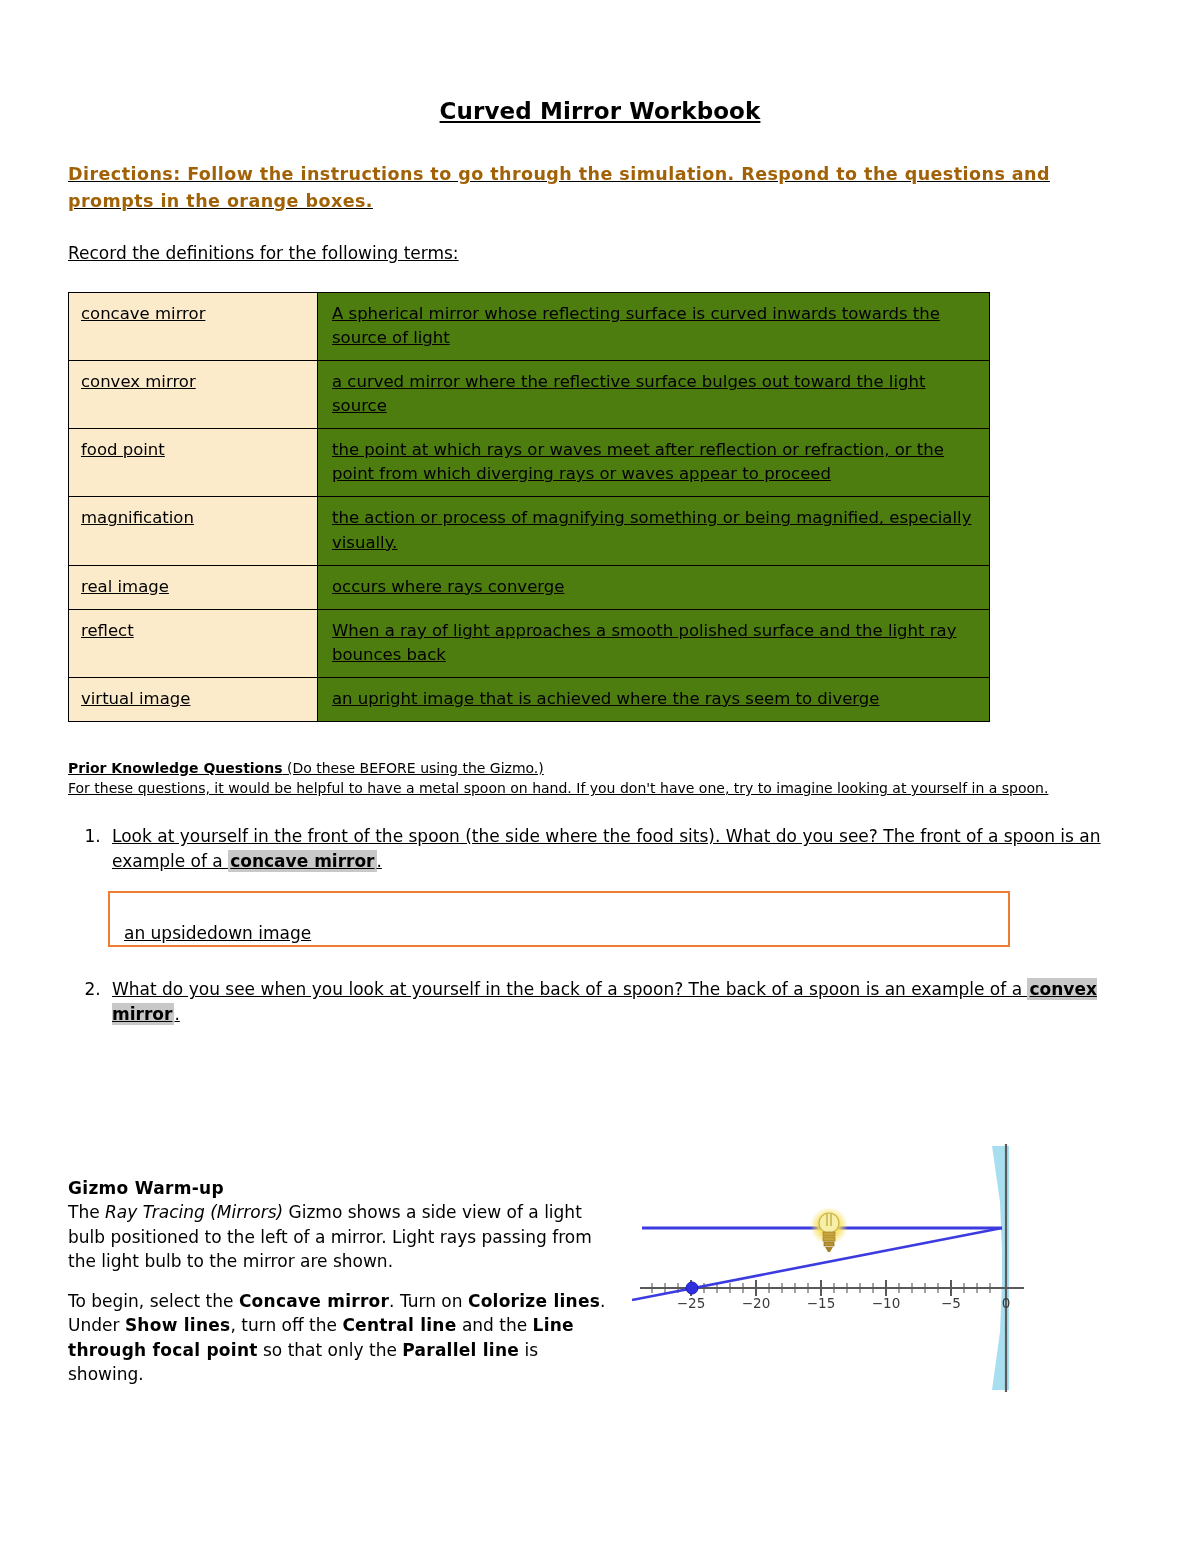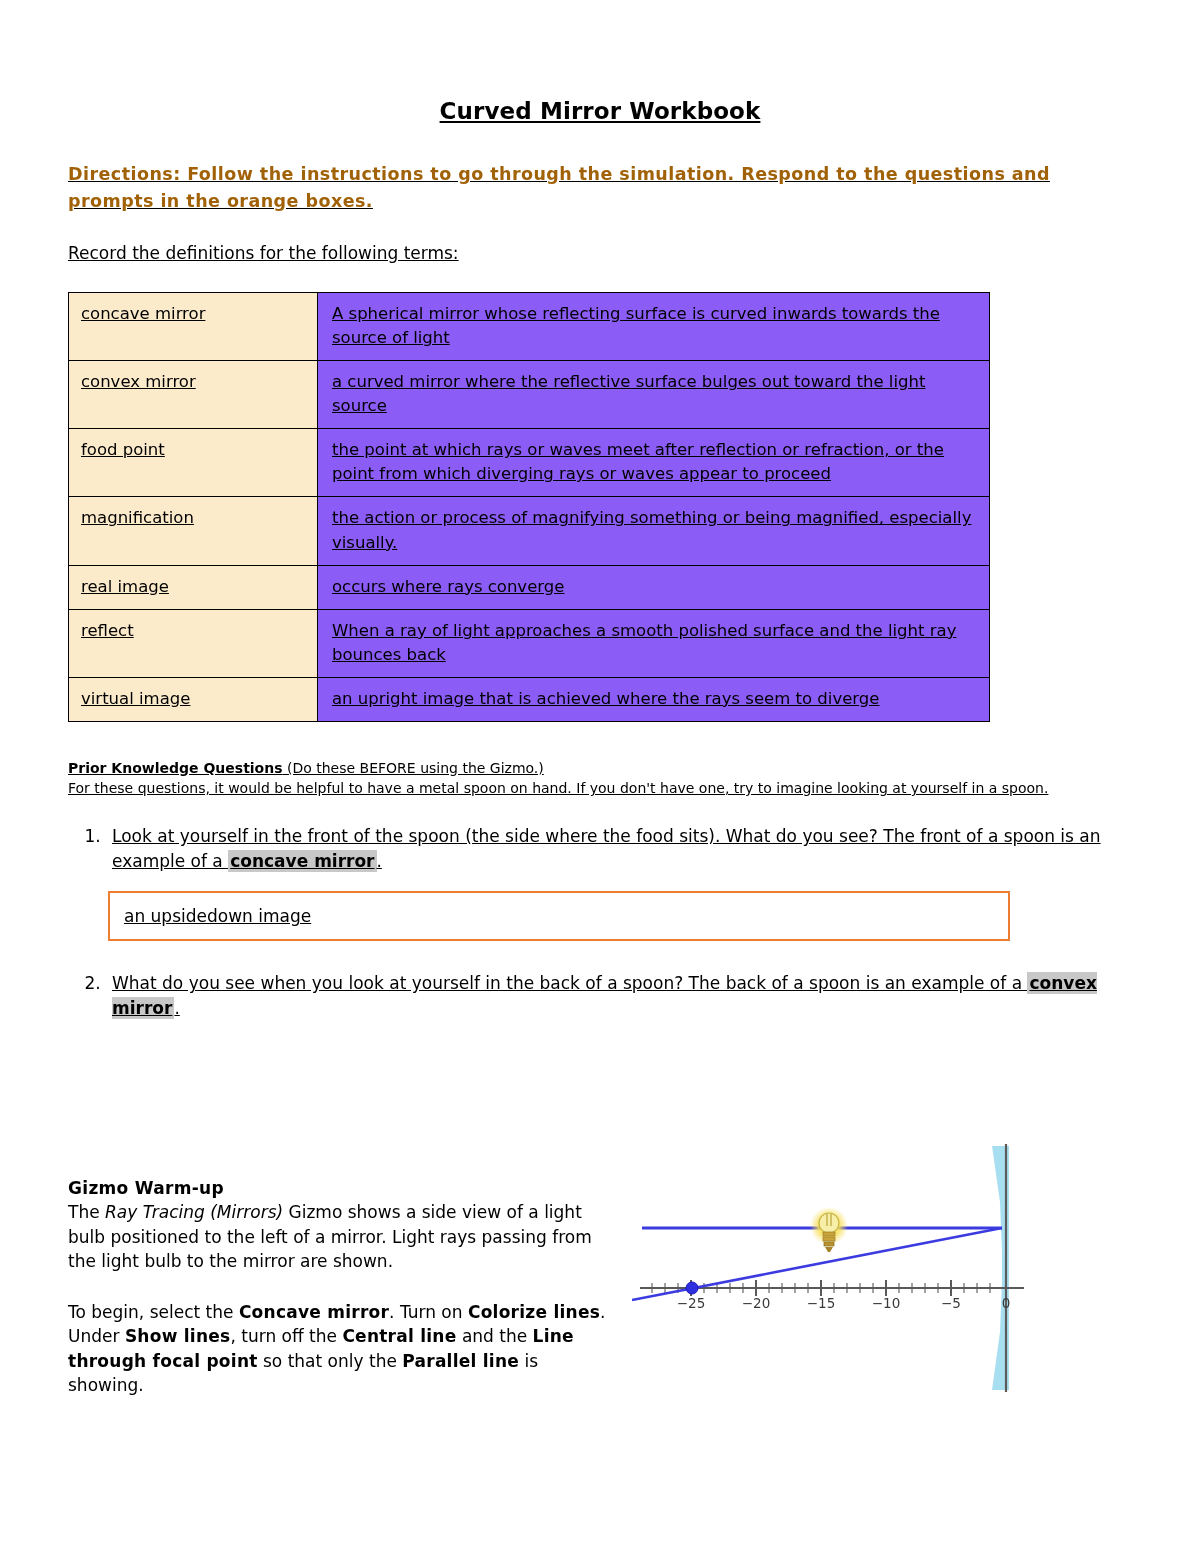--- a/index.html
+++ b/index.html
@@ -63,21 +63,21 @@
     vertical-align: top;
     font-size: 16.5px;
     line-height: 1.46;
     padding: 9px 10px 10px 12px;
   }
   .defs-table td.term {
     width: 226px;
     background: #FCEBCB;
   }
   .defs-table td.def {
-    background: #8b5cf6;
+    background: #4d7c0f;
     padding-left: 14px;
   }
 
   
   .pk-block {
     margin-top: 36px;
     font-size: 14px;
     line-height: 1.44;
   }
   .pk-block .bold { font-weight: bold; }
@@ -94,45 +94,45 @@
   }
   .hl {
     font-weight: bold;
     background: #C8C8C8;
     padding: 1px 2px;
   }
 
   .answer-box {
     border: 2.5px solid #ED7D31;
     background: #ffffff;
-    height: 50px;
+    height: 56px;
     margin: 18px 0 0 -4px;
     width: 902px;
     box-sizing: border-box;
     display: flex;
-    align-items: center;
+    align-items: flex-end;
     padding-left: 14px;
     font-size: 17px;
   }
   .answer-box.second { width: 858px; }
 
   .q2-wrap { margin-top: 30px; }
 
   
   .warmup {
     position: absolute;
     left: 68px;
     top: 1176px;
     width: 548px;
     font-size: 17px;
     line-height: 1.44;
   }
   .warmup .hd { font-weight: bold; letter-spacing: 0.3px; }
   .warmup p { margin: 0; }
-  .warmup p.gap { margin-top: 26px; }
+  .warmup p.gap { margin-top: 15px; }
   .warmup b { font-weight: bold; letter-spacing: 0.25px; }
   .warmup i { font-style: italic; }
 
   
   .diagram {
     position: absolute;
     left: 632px;
     top: 1142px;
     width: 400px;
     height: 252px;

